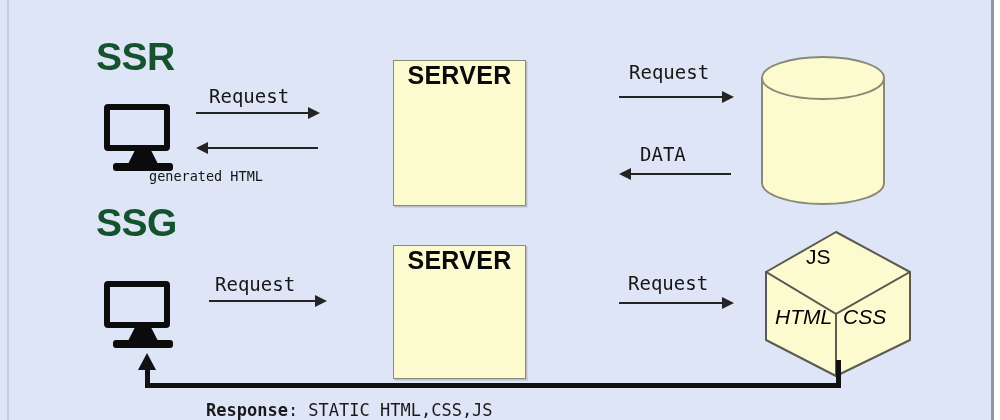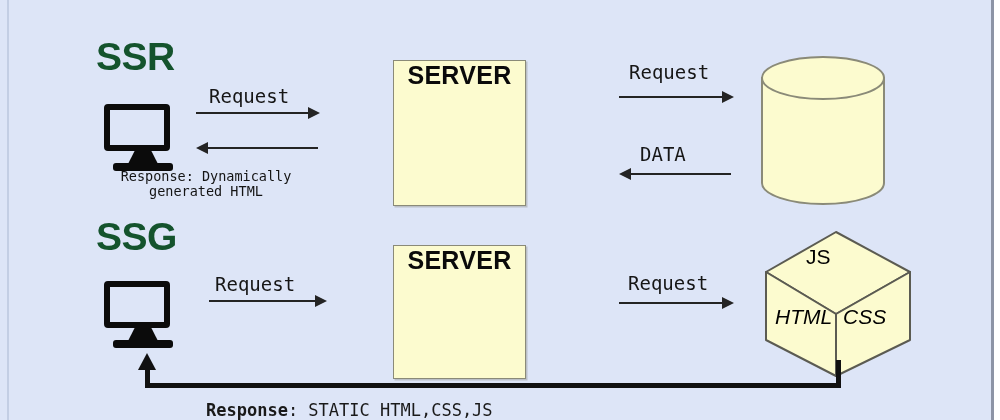--- a/index.html
+++ b/index.html
@@ -38,21 +38,21 @@
   .section-title {
     position: absolute;
     font-family: "Liberation Sans", sans-serif;
     font-weight: bold;
     font-size: 39px;
     letter-spacing: -0.5px;
     color: #14532d;
     white-space: nowrap;
   }
   #title-ssr { left: 96px; top: 35px; }
-  #title-ssg { left: 96px; top: 215px; text-align: center; }
+  #title-ssg { left: 96px; top: 201px; text-align: center; }
 
   .monitor { position: absolute; }
   .monitor .screen {
     position: absolute;
     left: 0; top: 0;
     width: 66px; height: 47px;
     border: 6px solid #0b0b0b;
     border-radius: 4px;
     background: transparent;
     box-sizing: border-box;
@@ -190,21 +190,20 @@
 
   <div class="section-title" id="title-ssr">SSR</div>
 
   <div class="monitor" id="monitor-ssr">
     <div class="screen"></div>
     <div class="neck"></div>
     <div class="base"></div>
   </div>
 
   <div class="caption-mono" id="ssr-response-caption">
-    <div>Response: Dynamically</div>
     <div>generated HTML</div>
   </div>
 
   <div class="arrow-label" style="left:209px; top:85px;">Request</div>
   <div class="h-line" style="left:196px; top:112px; width:114px;"></div>
   <div class="head-right" style="left:308px; top:107px;"></div>
 
   <div class="h-line" style="left:208px; top:147px; width:110px;"></div>
   <div class="head-left" style="left:196px; top:142px;"></div>
 

